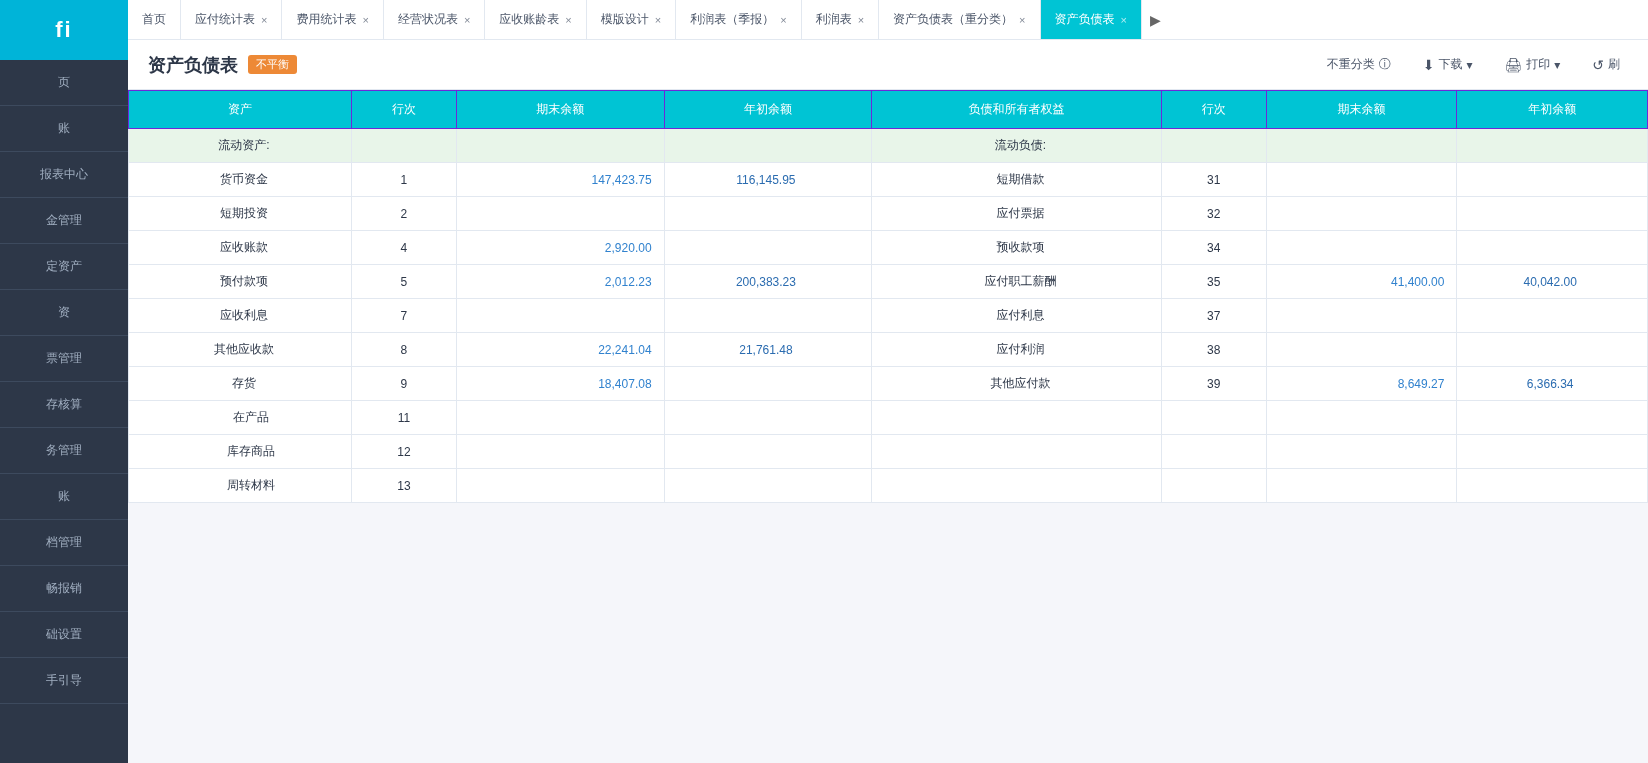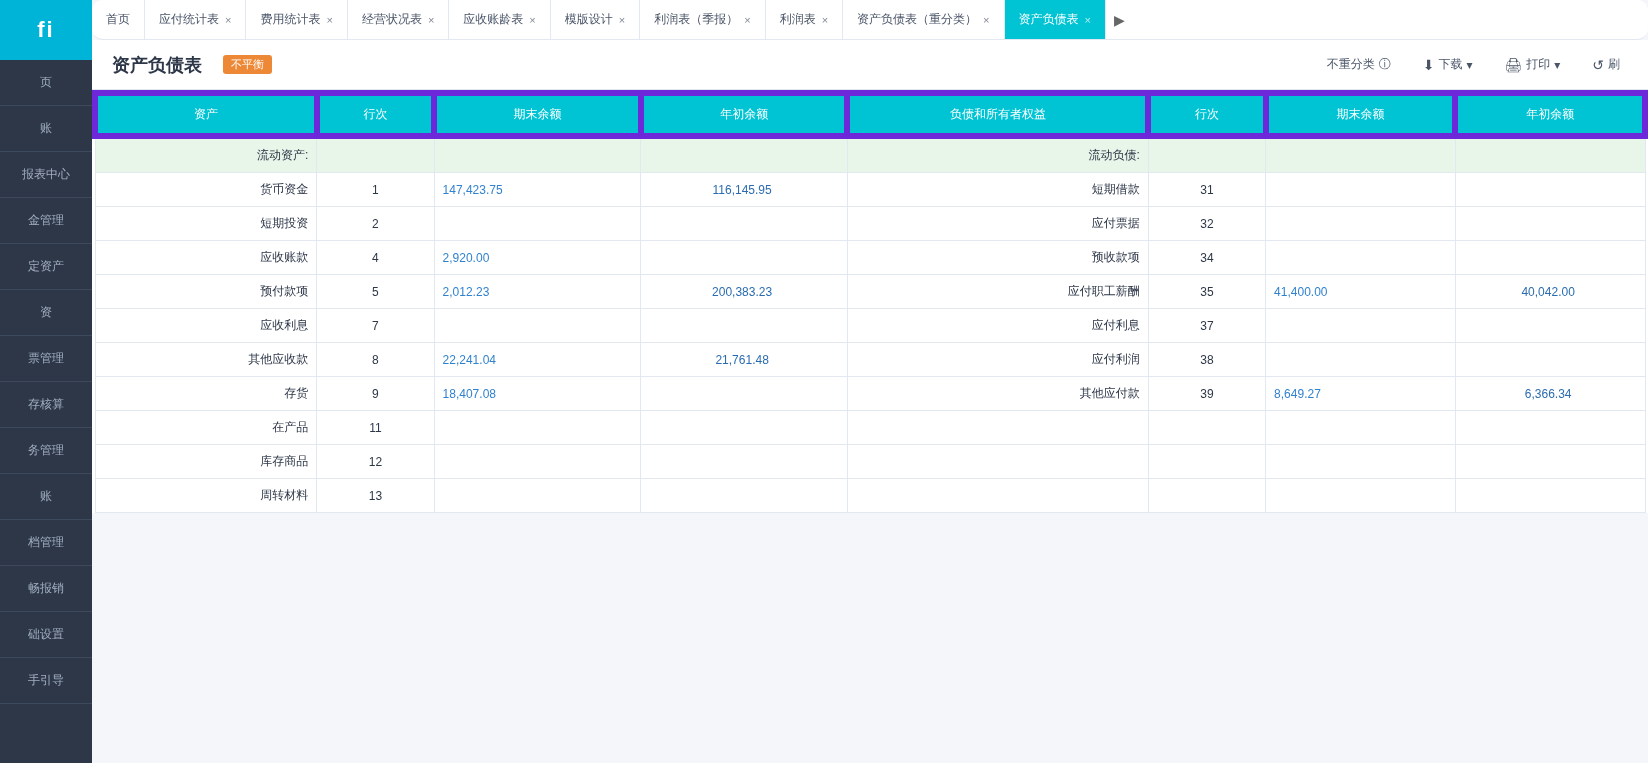--- a/index.html
+++ b/index.html
@@ -1,20 +1,20 @@
 <!DOCTYPE html>
 <html><head>
   <meta charset="utf-8">
   <style>
     * { box-sizing: border-box; margin: 0; padding: 0; }
     body { font-family: "Microsoft YaHei", "SimHei", Arial, sans-serif; font-size: 13px; background: #f0f2f5; display: flex; height: 763px; overflow: hidden; }
 
     
     .sidebar {
-      width: 92px;
+      width: 128px;
       background: #2d3748;
       color: #cbd5e0;
       flex-shrink: 0;
       display: flex;
       flex-direction: column;
       overflow: hidden;
     }
     .sidebar-logo {
       background: #00b4d8;
       height: 60px;
@@ -47,21 +47,20 @@
     
     .tab-bar {
       background: #fff;
       border-bottom: 1px solid #e2e8f0;
       display: flex;
       align-items: center;
       height: 40px;
       overflow-x: auto;
       flex-shrink: 0;
       white-space: nowrap;
-      border-radius: 11px;
     }
     .tab-bar::-webkit-scrollbar { height: 3px; }
     .tab-item {
       display: inline-flex;
       align-items: center;
       padding: 0 14px;
       height: 40px;
       font-size: 12px;
       color: #4a5568;
       cursor: pointer;
@@ -106,21 +105,20 @@
       font-size: 18px;
       font-weight: bold;
       color: #2d3748;
     }
     .badge-unbalanced {
       background: #ed8936;
       color: white;
       font-size: 11px;
       padding: 2px 8px;
       border-radius: 3px;
-      margin-left: 11px;
     }
     .header-actions {
       display: flex;
       align-items: center;
       gap: 16px;
       font-size: 12px;
       color: #4a5568;
     }
     .header-action-btn {
       display: flex;
@@ -144,33 +142,33 @@
       width: 100%;
       border-collapse: collapse;
       font-size: 12px;
       background: white;
     }
     .balance-table th {
       background: #00c4d4;
       color: white;
       padding: 10px 8px;
       text-align: center;
-      border: 6px solid #6d28d9;
+      border: 1px solid #6d28d9;
       font-weight: normal;
       white-space: nowrap;
     }
     .balance-table td {
       padding: 8px 8px;
       border: 1px solid #e2e8f0;
       text-align: center;
       color: #2d3748;
     }
-    .balance-table td.text-left { text-align: right; padding-left: 16px; margin-left: 20px; }
+    .balance-table td.text-left { text-align: center; padding-left: 16px; margin-left: 20px; }
     .balance-table td.number { color: #2b6cb0; text-align: center; padding-right: 12px; }
-    .balance-table td.number-link { color: #3182ce; text-align: left; padding-right: 12px; cursor: pointer; }
+    .balance-table td.number-link { color: #3182ce; text-align: right; padding-right: 12px; cursor: pointer; }
 
     
     .section-header td {
       background: #e8f5e9;
       color: #2d3748;
       font-weight: normal;
     }
 
     
     .indent { padding-left: 30px !important; }

